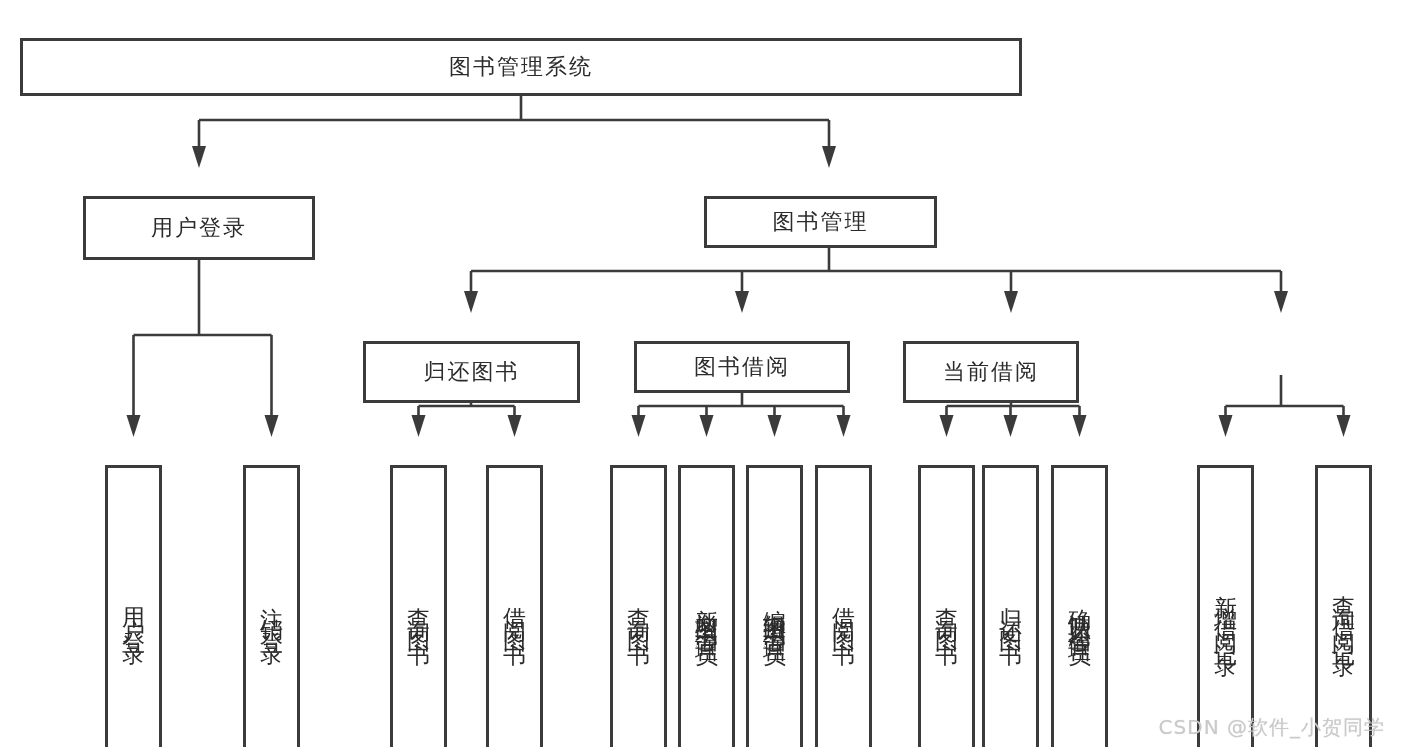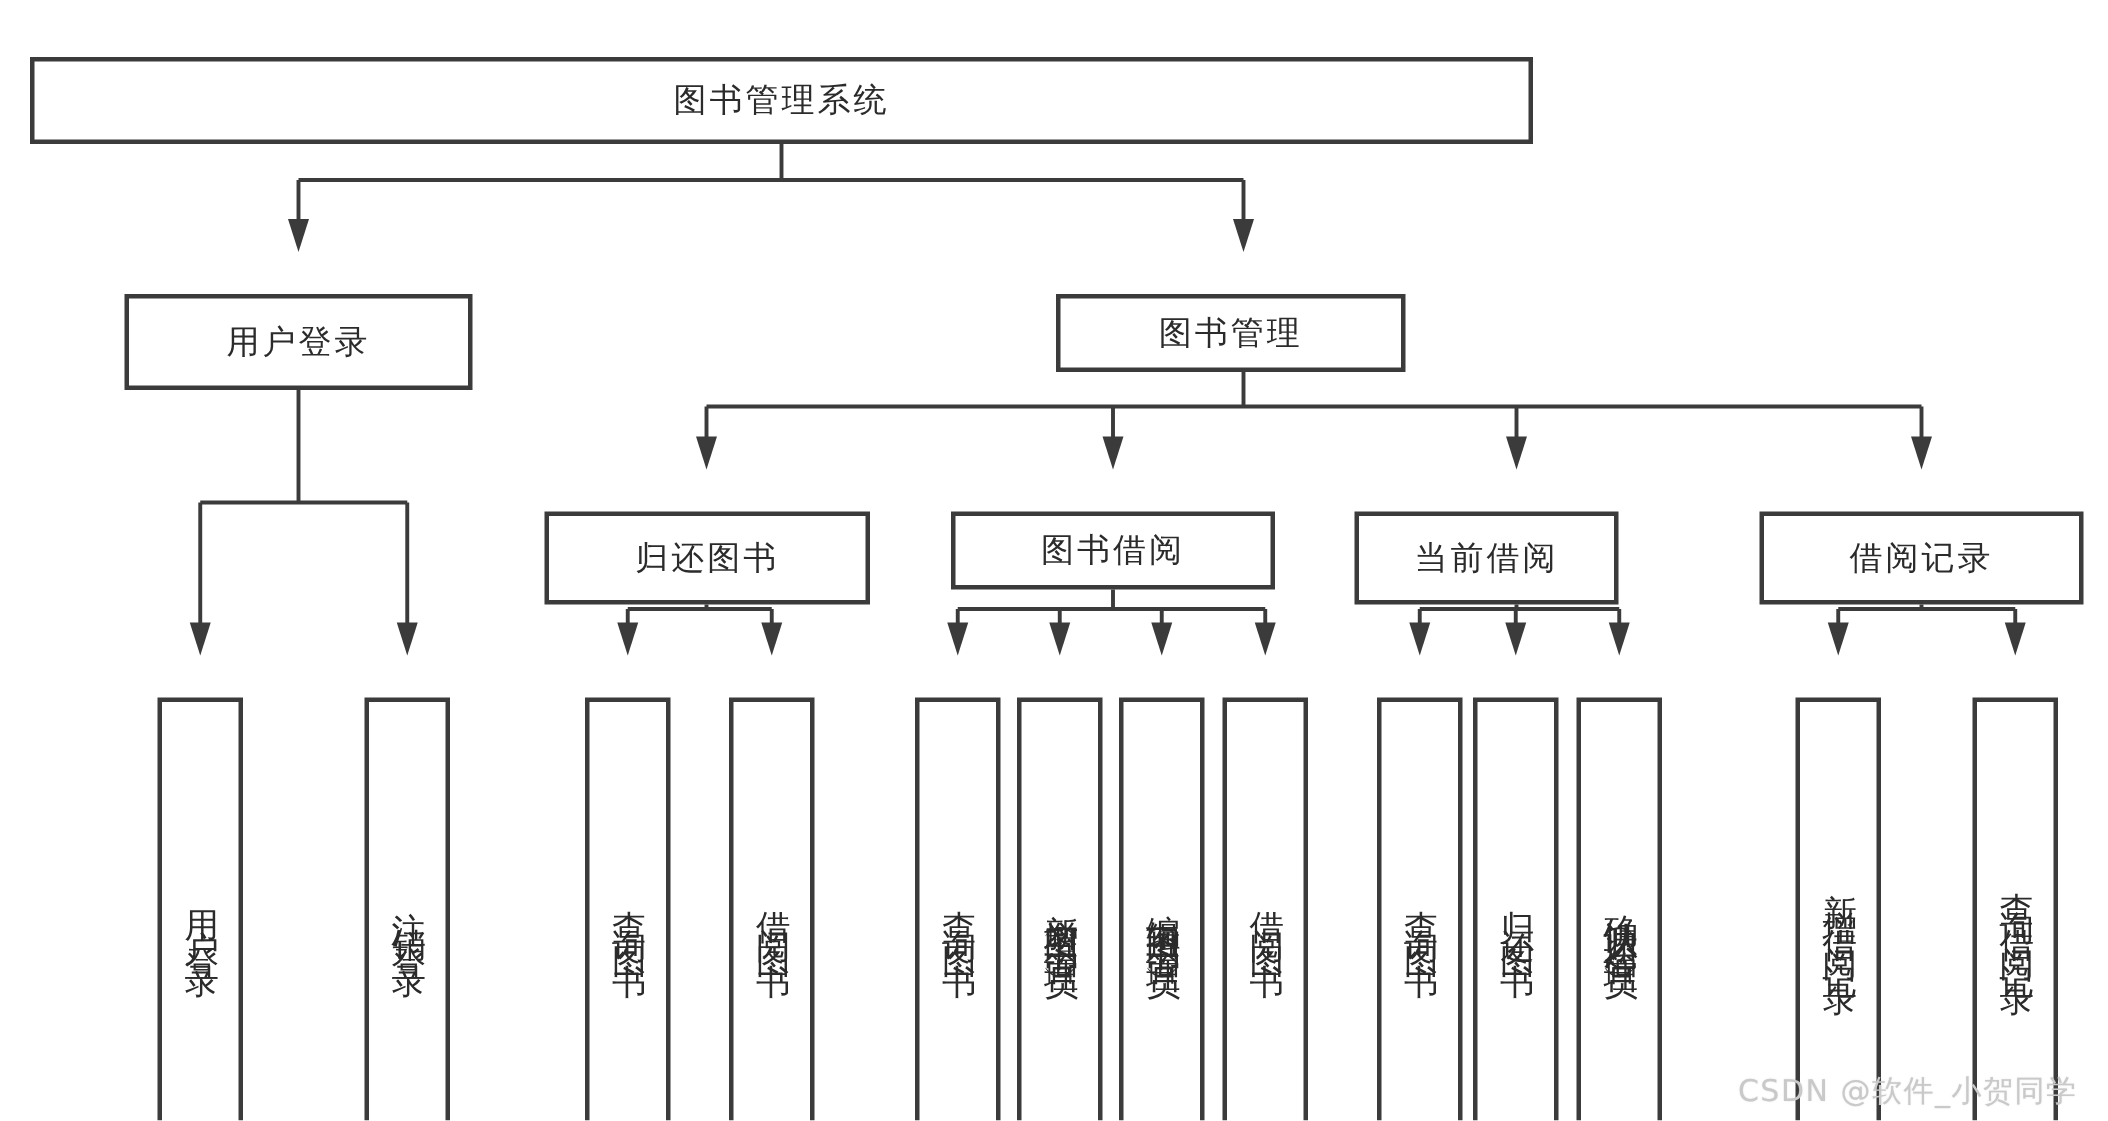--- a/index.html
+++ b/index.html
@@ -95,23 +95,20 @@
 
   <div class="box h" style="left:363px;top:313px;width:217px;height:62px">
     <span>归还图书</span>
   </div>
   <div class="box h" style="left:634px;top:313px;width:216px;height:52px">
     <span>图书借阅</span>
   </div>
   <div class="box h" style="left:903px;top:313px;width:176px;height:62px">
     <span>当前借阅</span>
   </div>
-  <div class="box h" style="left:1173px;top:313px;width:216px;height:62px">
-    <span>借阅记录</span>
-  </div>
 
   <div class="box v" style="left:105px;top:437px;width:57px;height:296px">
     <span>用户登录</span>
   </div>
   <div class="box v" style="left:243px;top:437px;width:57px;height:296px">
     <span>注销登录</span>
   </div>
 
   <div class="box v" style="left:390px;top:437px;width:57px;height:296px">
     <span>查询图书</span>

